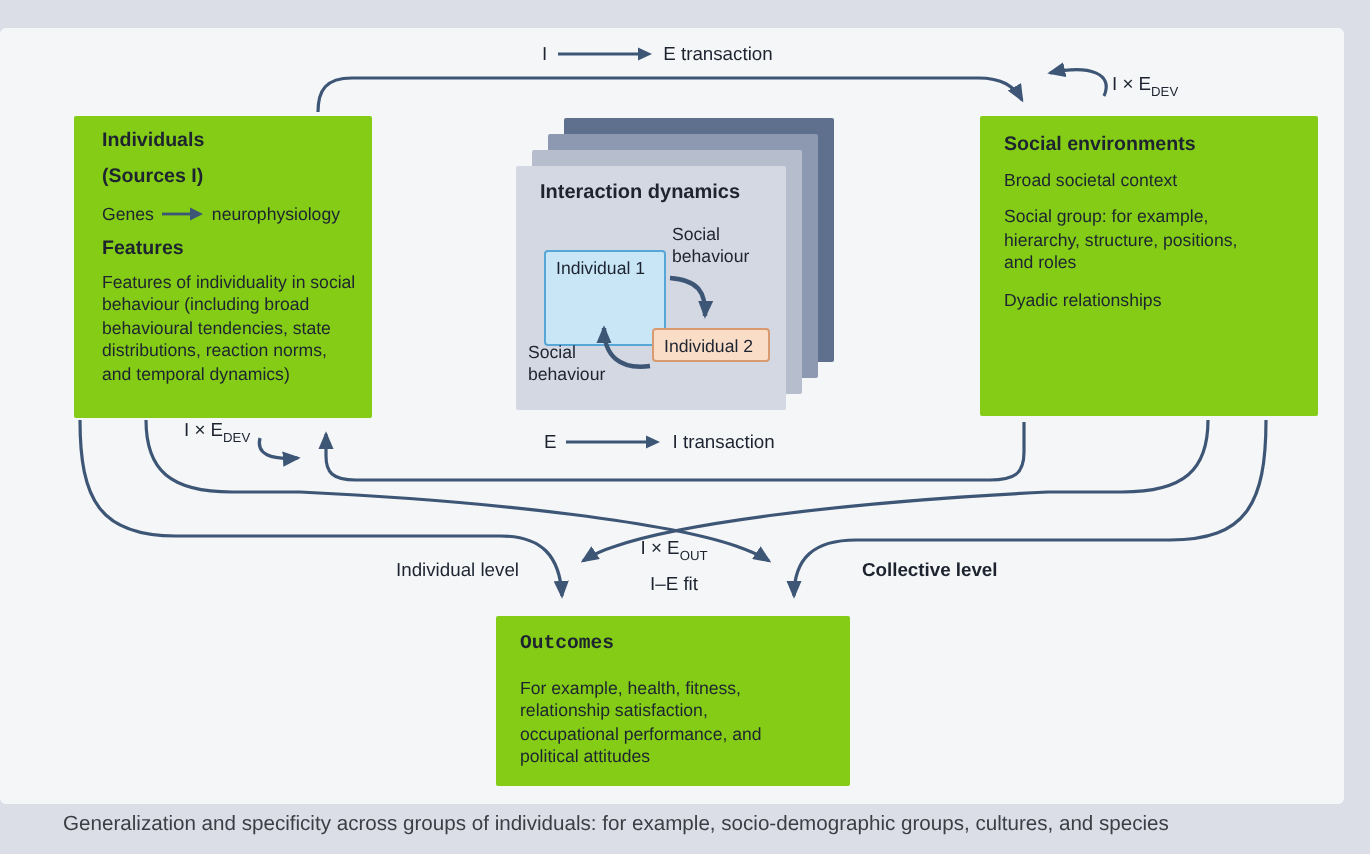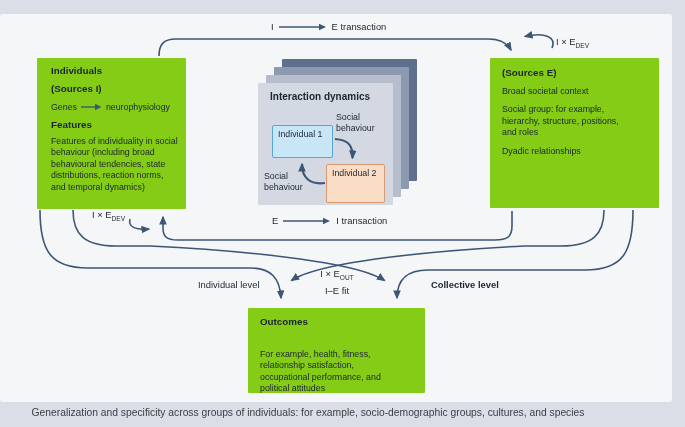--- a/index.html
+++ b/index.html
@@ -18,38 +18,38 @@
   .ybox {
     position:absolute; background:#84cc16; border-radius:1px;
   }
   .ybox .title { font-size:9.8px; font-weight:bold; line-height:12px; margin-bottom:6px; }
   .ybox .subtitle { font-size:9.8px; font-weight:bold; line-height:12px; margin-bottom:7px; }
   .body-text { font-size:8.8px; line-height:11.4px; white-space:pre-line; }
   #individuals-box { left:37px; top:58px; width:149px; height:151px; padding:7px 4px 6px 14px; }
   #social-env-box  { left:490px; top:58px; width:169px; height:150px; padding:9px 14px 6px 12px; }
   #social-env-box .para { font-size:8.8px; line-height:11.4px; margin-bottom:7px; white-space:pre-line; }
   #outcomes-box    { left:248px; top:308px; width:177px; height:85px; padding:8px 10px 6px 12px; }
-  #outcomes-box .title { margin-bottom:21px; }
+  #outcomes-box .title { margin-bottom:11px;font-family:Liberation Mono, monospace; }
 
   .genes-row { display:flex; align-items:center; gap:4px; font-size:8.8px; margin-bottom:7px; }
   .features-heading { font-size:9.8px; font-weight:bold; margin-bottom:6px; }
 
   
   .card { position:absolute; width:135px; height:122px; border-radius:1px; }
   #card-l4 { left:282px; top:59px; background:#5f6f8e; }
   #card-l3 { left:274px; top:67px; background:#8d99b0; }
   #card-l2 { left:266px; top:75px; background:#b6becd; }
   #card-l1 { left:258px; top:83px; background:#d3d8e2; }
   #interaction-title { position:absolute; left:270px; top:91px; font-size:10px; font-weight:bold;text-align:right; }
   .ind-box {
     position:absolute; font-size:8.8px; line-height:10.5px; padding:3px 0 0 5px;
     border-radius:2px;
   }
-  #individual1 { left:272px; top:125px; width:61px; height:33px; background:#c9e6f7; border:1.4px solid #57a6d8; }
-  #individual2 { left:326px; top:164px; width:59px; height:39px; background:#f9ddc7; border:1.4px solid #d89a6e; }
+  #individual1 { left:272px; top:125px; width:61px; height:48px; background:#c9e6f7; border:1.4px solid #57a6d8; }
+  #individual2 { left:326px; top:164px; width:59px; height:17px; background:#f9ddc7; border:1.4px solid #d89a6e; }
   .beh-label { position:absolute; font-size:8.8px; line-height:10.8px; width:52px; }
   #behaviour-top { left:336px; top:112px; }
   #behaviour-bottom { left:264px; top:171px; }
 
   
   .flow-label { position:absolute; display:flex; align-items:center; gap:5px; font-size:9.4px; }
   #top-transaction-label { left:271px; top:21px; }
   #mid-transaction-label { left:272px; top:215px; }
   .dev-label { position:absolute; font-size:9.4px; white-space:nowrap; }
   #dev-top { left:556px; top:36px; }
@@ -96,21 +96,21 @@
     </div>
     <div class="features-heading">Features</div>
     <div class="body-text">Features of individuality in social
 behaviour (including broad
 behavioural tendencies, state
 distributions, reaction norms,
 and temporal dynamics)</div>
   </div>
 
   <div id="social-env-box" class="ybox">
-    <div class="subtitle">(Sources E)</div>
+    <div class="title">Social environments</div>
     <div class="para">Broad societal context</div>
     <div class="para">Social group: for example,
 hierarchy, structure, positions,
 and roles</div>
     <div class="para">Dyadic relationships</div>
   </div>
 
   <div id="outcomes-box" class="ybox">
     <div class="title">Outcomes</div>
     <div class="body-text">For example, health, fitness,

